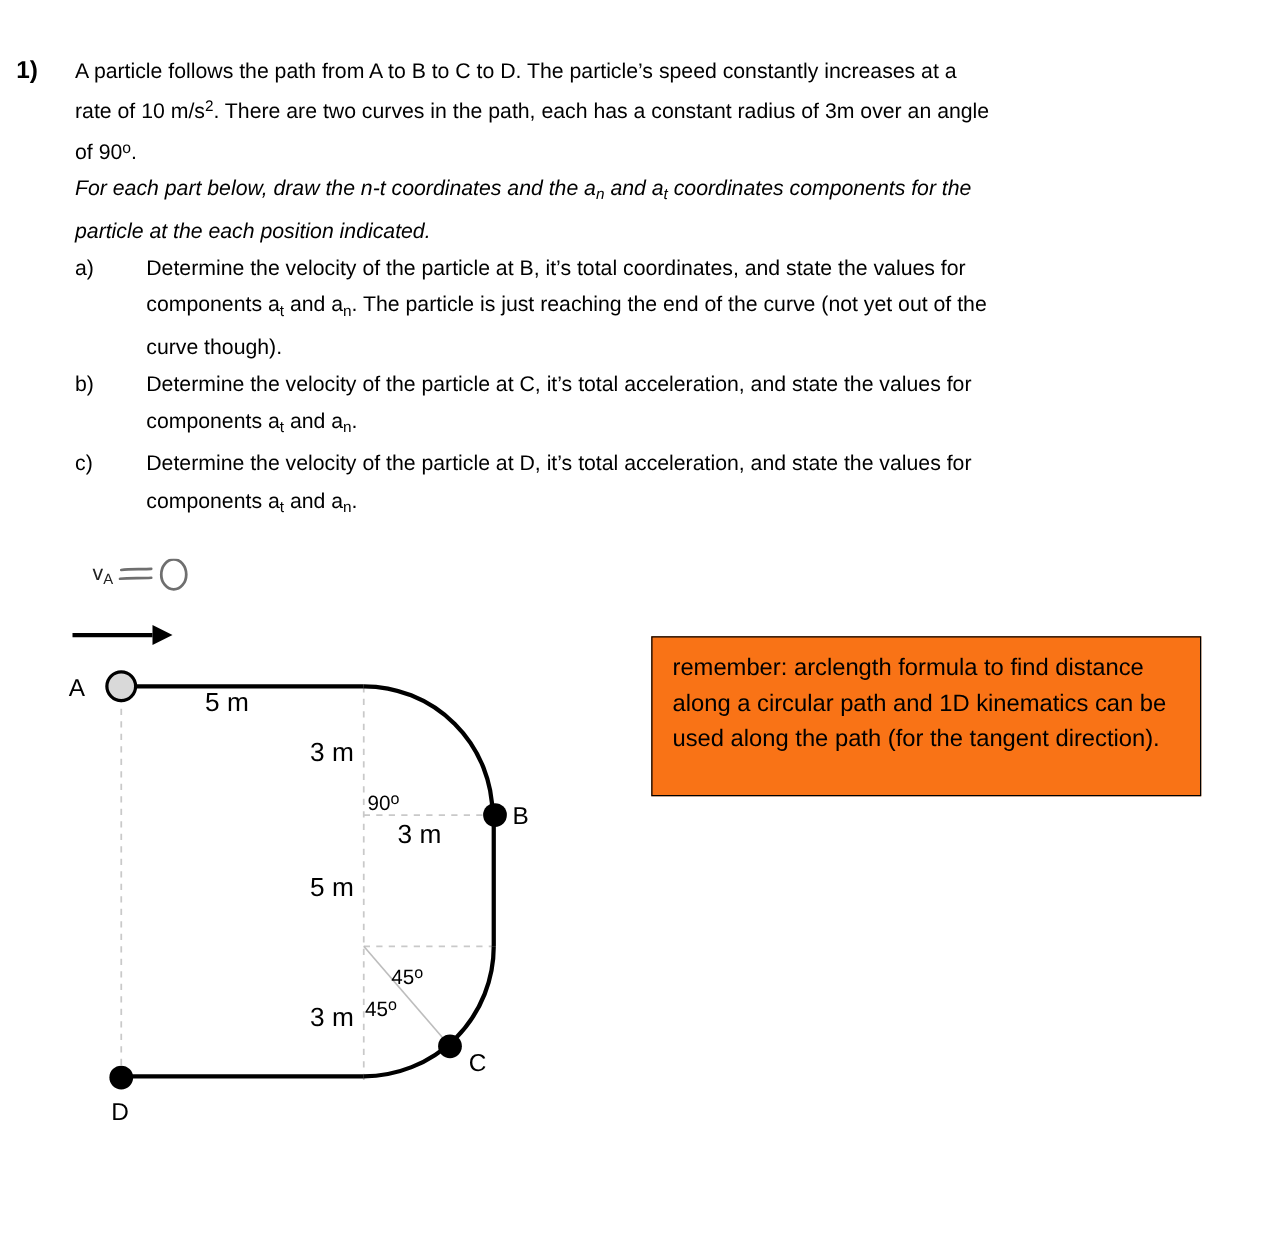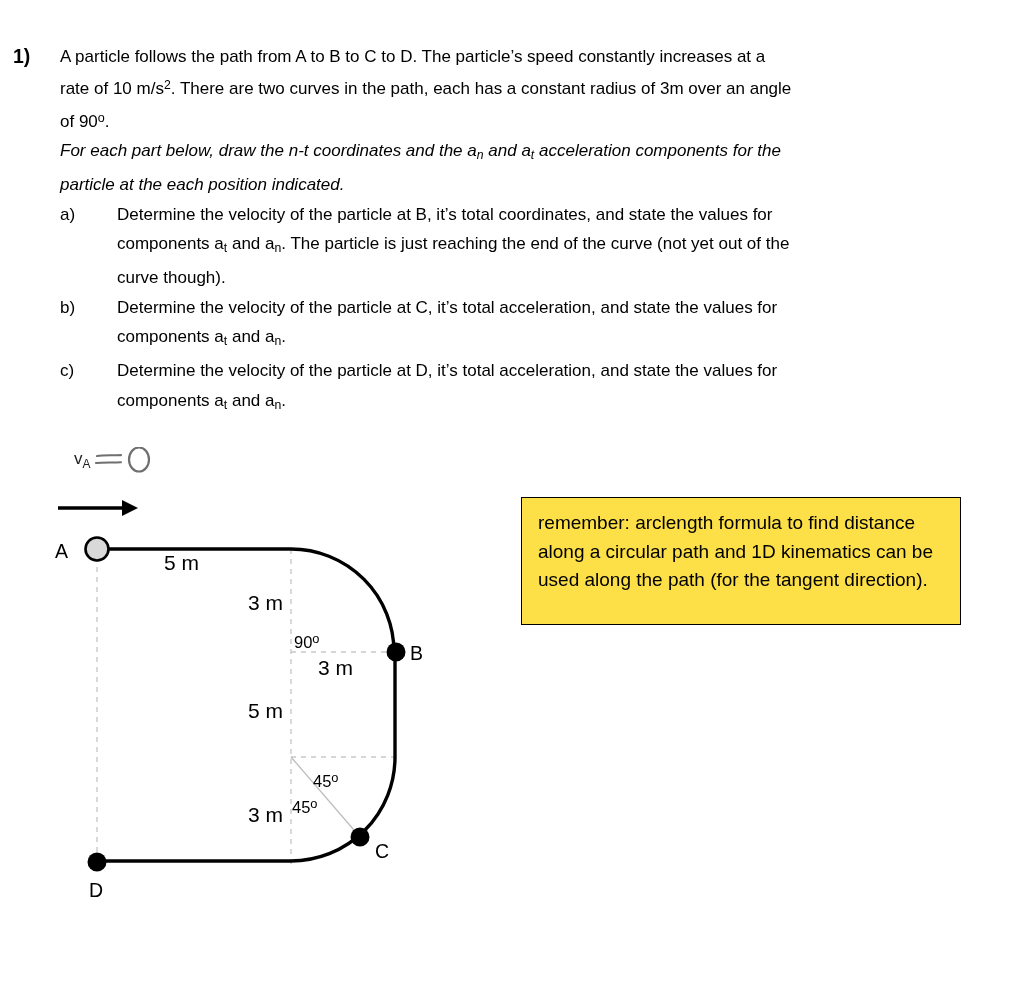--- a/index.html
+++ b/index.html
@@ -137,26 +137,26 @@
   }
   #va-note .hw {
     margin-left: 4px;
     display: inline-block;
   }
 
   
   #hint-box {
     position: absolute;
     left: 521px;
-    top: 497px;
+    top: 509px;
     width: 440px;
     height: 128px;
     border: 1.6px solid #000000;
     box-sizing: border-box;
-    background: #fde047;
+    background: #f97316;
   }
   #hint-text {
     position: absolute;
     left: 16px;
     top: 11px;
     width: 410px;
     font-size: 19px;
     line-height: 28.5px;
   }
 </style>
@@ -175,21 +175,21 @@
 
     <p class="para">
       <span>rate of 10 m/s</span><span class="sup">2</span><span>.  There are two curves in the path, each has a constant radius of 3m over an angle</span>
     </p>
 
     <p class="para">
       <span>of 90</span><span class="deg">o</span><span>.</span>
     </p>
 
     <p class="para italic">
-      <span>For each part below, draw the n-t coordinates and the </span><span class="ital-var">a</span><span class="sub ital-var">n</span><span> and </span><span class="ital-var">a</span><span class="sub ital-var">t</span><span> acceleration components for the</span>
+      <span>For each part below, draw the n-t coordinates and the </span><span class="ital-var">a</span><span class="sub ital-var">n</span><span> and </span><span class="ital-var">a</span><span class="sub ital-var">t</span><span> coordinates components for the</span>
     </p>
 
     <p class="para italic">
       <span>particle at the each position indicated.</span>
     </p>
 
     <ul class="parts">
 
       <li class="part">
         <span class="part-label">a)</span>

